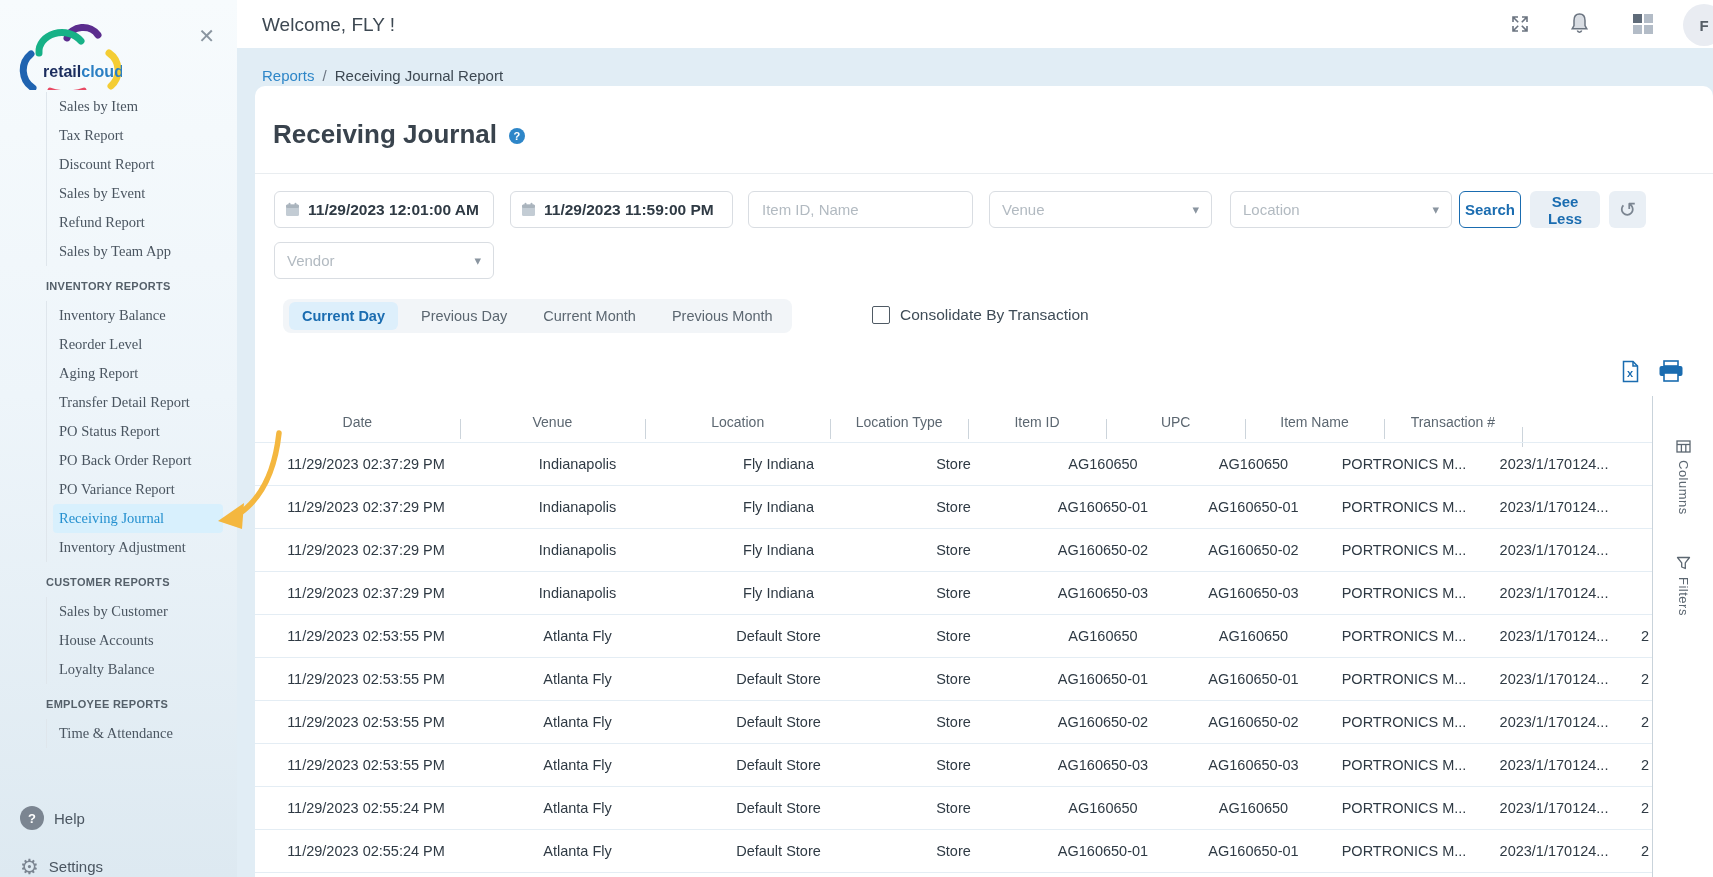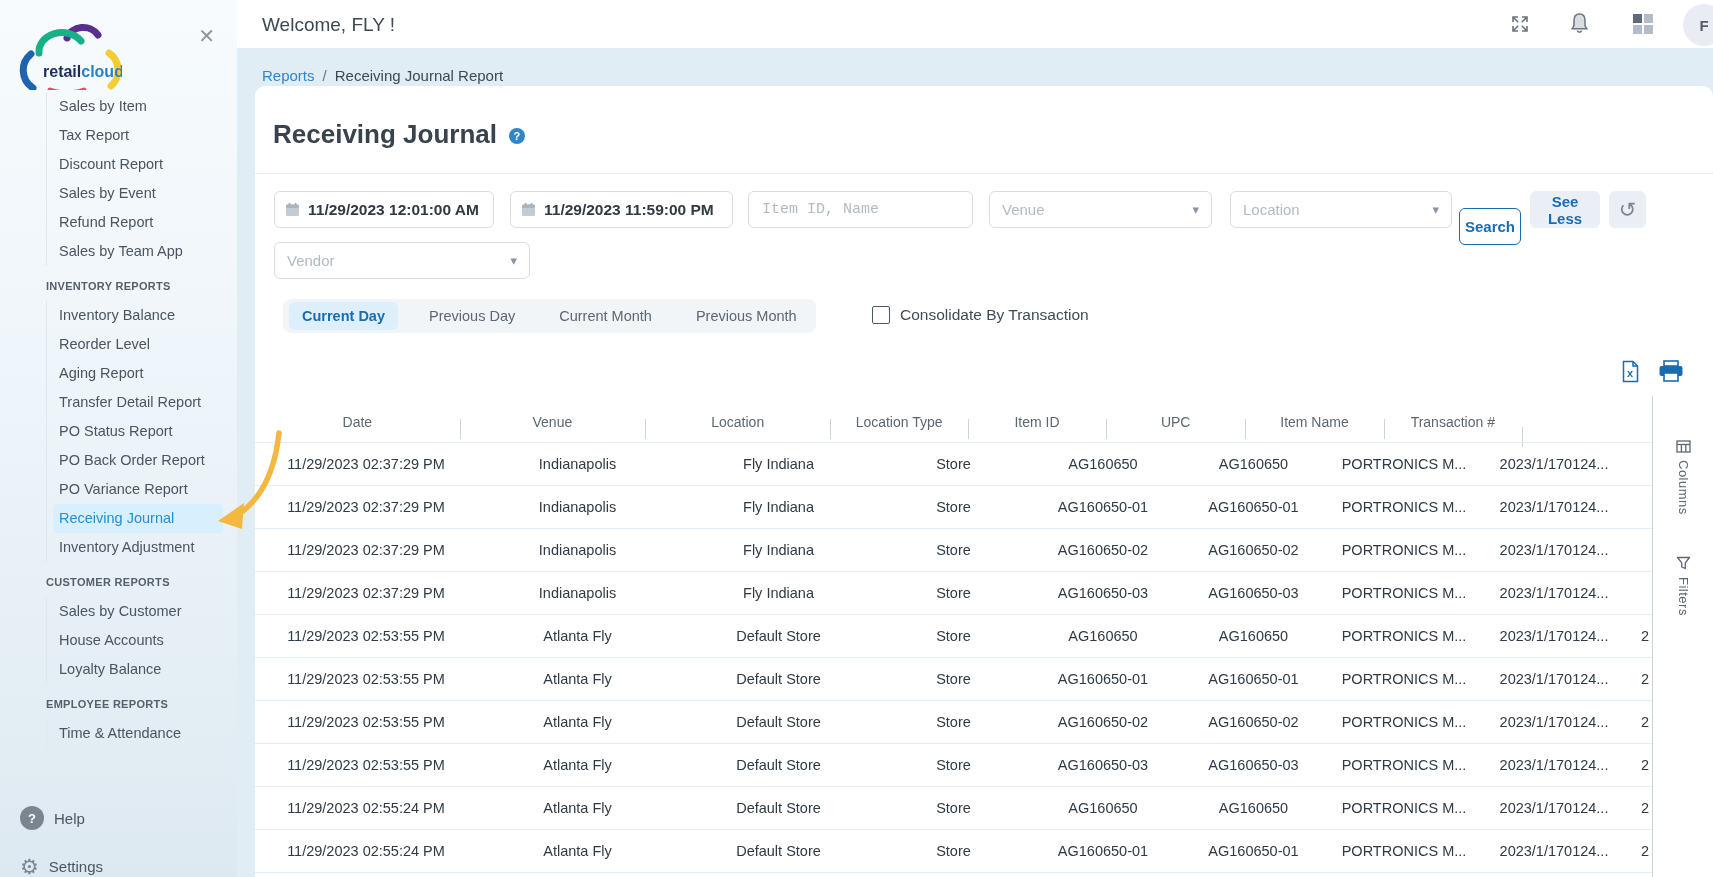--- a/index.html
+++ b/index.html
@@ -9,21 +9,21 @@
 
   
   .sidebar{position:absolute;left:0;top:0;bottom:0;width:237px;
     background:linear-gradient(180deg,#f7fbfd 0%,#eef5fa 45%,#dde9f1 100%);z-index:3;}
   .sidebar-close{position:absolute;top:26px;right:22px;font-size:20px;color:#8a95a0;cursor:pointer;line-height:1;}
   .logo{position:absolute;left:10px;top:8px;}
   .logo text{font-family:"Liberation Sans",sans-serif;font-weight:bold;}
   .nav{position:absolute;top:92px;left:0;right:0;font-size:14.5px;color:#4a5560;}
   .nav-header{margin:6px 0 0 46px;height:29px;line-height:29px;font-size:11px;font-weight:bold;
     color:#55606a;letter-spacing:.3px;}
-  .nav-group{margin-left:46px;margin-right:10px;border-left:1px solid #dfe6ec;padding-left:12px;}
+  .nav-group{margin-left:46px;margin-right:10px;border-left:1px solid #dfe6ec;padding-left:12px;font-family:Liberation Serif, serif;}
   .nav-item{height:29px;line-height:29px;cursor:pointer;white-space:nowrap;}
   .nav-item.active{background:#d8f0fd;color:#2590cf;border-radius:4px;margin-left:-6px;padding-left:6px;margin-right:4px;}
   .side-link{position:absolute;left:20px;display:flex;align-items:center;gap:10px;font-size:15px;color:#4a5560;cursor:pointer;}
   .help-circle{width:24px;height:24px;border-radius:50%;background:#7b8591;color:#fff;font-size:13px;font-weight:bold;
     display:flex;align-items:center;justify-content:center;}
   .gear{font-size:21px;color:#7b8591;line-height:1;}
 
   
   .main{position:absolute;left:237px;top:0;right:0;bottom:0;}
   .topbar{position:absolute;left:0;right:0;top:0;height:48px;background:#fff;}
@@ -49,26 +49,26 @@
   .ctrl{position:absolute;height:37px;border:1px solid #d9dde2;border-radius:6px;background:#fff;
     display:flex;align-items:center;box-sizing:border-box;font-size:15px;}
   .date-ctrl{gap:8px;padding:0 10px;font-weight:bold;color:#2f3a44;font-size:15.5px;}
   .text-ctrl input{border:none;outline:none;width:100%;font-size:15px;color:#3f4c57;padding:0 13px;background:transparent;
     font-family:inherit;}
   .text-ctrl input::placeholder,.searchfield input::placeholder{color:#b2bac1;opacity:1;}
   .select-ctrl{justify-content:space-between;padding:0 12px;color:#b2bac1;cursor:pointer;}
   .caret{color:#8a95a0;font-size:13px;}
   .btn{position:absolute;height:37px;border-radius:6px;font-size:15px;font-weight:bold;display:flex;align-items:center;
     justify-content:center;cursor:pointer;box-sizing:border-box;}
-  .btn-search{border:1.5px solid #1a6cb0;color:#1a6cb0;background:#fff;margin-top:17px;}
+  .btn-search{border:1.5px solid #1a6cb0;color:#1a6cb0;background:#fff;}
   .btn-seeless{background:#e9eff5;color:#1a6cb0;border:none;}
   .btn-reset{background:#e9eff5;color:#7b8591;font-size:21px;font-weight:normal;border:none;}
 
   .tabs{position:absolute;left:28px;top:213px;height:34px;background:#f2f5f8;border-radius:8px;
-    display:flex;align-items:center;padding:0 6px;gap:18px;}
+    display:flex;align-items:center;padding:0 6px;gap:10px;}
   .tab{padding:0 13px;height:28px;line-height:28px;font-size:14.5px;color:#5c6771;cursor:pointer;border-radius:6px;white-space:nowrap;}
   .tab.active{background:#ddeffb;color:#1a6cb0;font-weight:bold;}
   .consolidate{position:absolute;left:617px;top:220px;display:flex;align-items:center;gap:10px;cursor:pointer;}
   .checkbox{width:18px;height:18px;border:1.6px solid #4f5a64;border-radius:2px;background:#fff;box-sizing:border-box;}
   .consolidate-label{font-size:15.5px;color:#3f4c57;}
 
   .searchfield{position:absolute;left:14px;top:276px;height:34px;display:flex;align-items:center;gap:12px;width:1100px;}
   .searchfield input{border:none;outline:none;font-size:15.5px;flex:1;color:#3f4c57;font-family:inherit;}
   .export-icon{position:absolute;top:274px;cursor:pointer;}
 
@@ -199,36 +199,36 @@
         </div>
         <div class="ctrl date-ctrl" style="left:255px;top:105px;width:223px;">
           <svg width="15" height="15" viewBox="0 0 15 15">
             <rect x="1" y="2.5" width="13" height="11.5" rx="1.5" fill="#c3ccd4"></rect>
             <rect x="1" y="2.5" width="13" height="3.5" rx="1.5" fill="#aab4bd"></rect>
             <rect x="3.5" y="0.8" width="2" height="3" rx="1" fill="#aab4bd"></rect>
               <rect x="9.5" y="0.8" width="2" height="3" rx="1" fill="#aab4bd"></rect>
           </svg>
           <span>11/29/2023 11:59:00 PM</span>
         </div>
-        <div class="ctrl text-ctrl" style="left:493px;top:105px;width:225px;font-family:Liberation Mono, monospace;">
+        <div class="ctrl text-ctrl" style="left:493px;top:105px;width:225px;">
           <input placeholder="Item ID, Name" style="">
         </div>
         <div class="ctrl select-ctrl" style="left:734px;top:105px;width:223px;">
           <span>Venue</span>
           <span class="caret">▾</span>
         </div>
         <div class="ctrl select-ctrl" style="left:975px;top:105px;width:222px;">
           <span>Location</span>
           <span class="caret">▾</span>
         </div>
         <button class="btn btn-search" style="left:1204px;top:105px;width:62px;">Search</button>
         <button class="btn btn-seeless" style="left:1275px;top:105px;width:70px;">See Less</button>
         <button class="btn btn-reset" style="left:1354px;top:105px;width:37px;">↺</button>
 
-        <div class="ctrl select-ctrl" style="left:19px;top:156px;width:256px;gap:8px;">
+        <div class="ctrl select-ctrl" style="left:19px;top:156px;width:220px;gap:8px;">
           <span>Vendor</span>
           <span class="caret">▾</span>
         </div>
 
         <div class="tabs">
             <div class="tab active">Current Day</div>
             <div class="tab">Previous Day</div>
             <div class="tab">Current Month</div>
             <div class="tab">Previous Month</div>
           </div>

